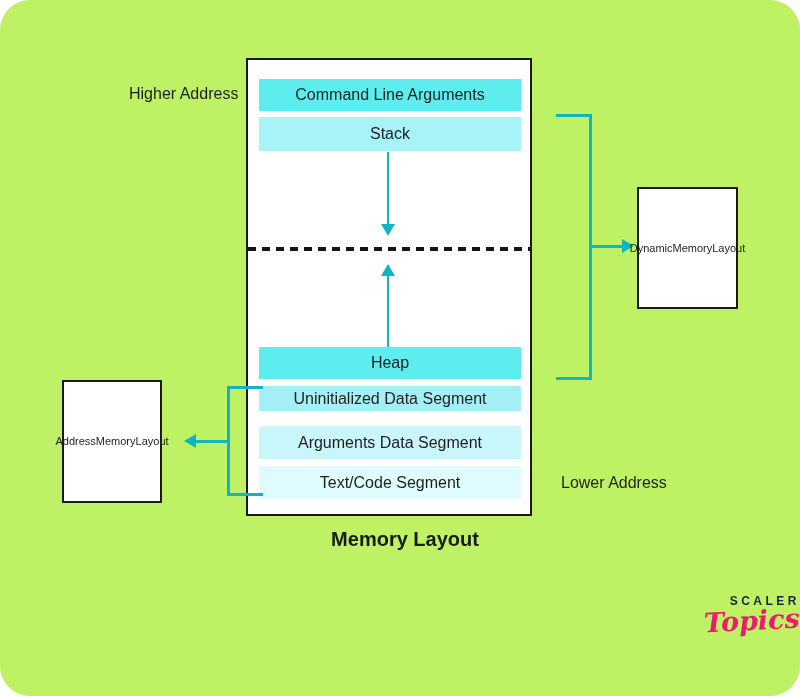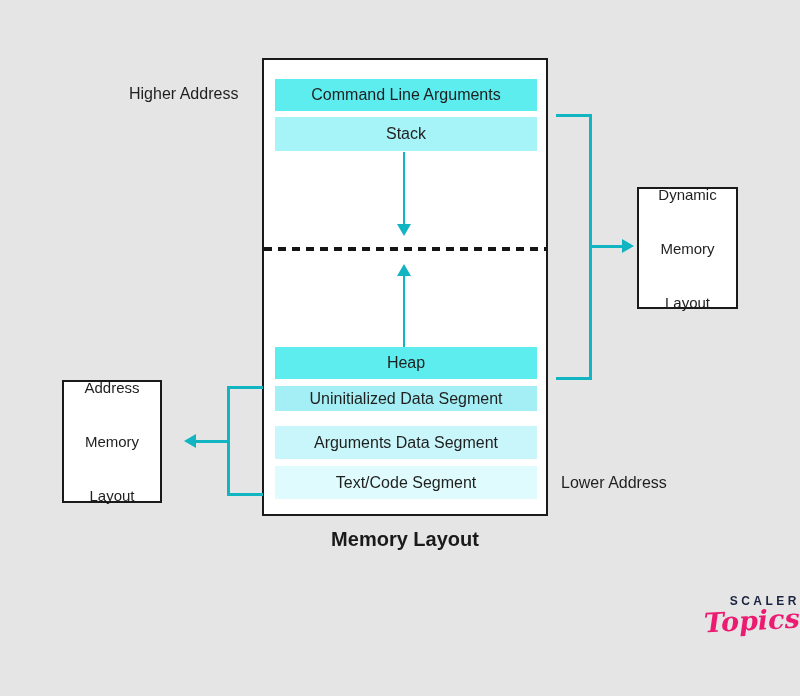--- a/index.html
+++ b/index.html
@@ -1,22 +1,22 @@
 <!DOCTYPE html>
 <html><head>
 <meta charset="utf-8">
 <style>
   html,body{margin:0;padding:0;background:#ffffff;}
   .canvas{
-    position:relative;width:800px;height:696px;background:#e5e5e5;overflow:hidden;
-    font-family:"Liberation Sans","DejaVu Sans",sans-serif;color:#1f1f1f;
+    position:relative;width:800px;height:696px;background:#bef264;overflow:hidden;
+    font-family:"Liberation Sans","DejaVu Sans",sans-serif;color:#1f1f1f;border-radius:30px;
   }
   
   .main-box{
-    position:absolute;left:262px;top:58px;width:286px;height:458px;
+    position:absolute;left:246px;top:58px;width:286px;height:458px;
     border:2px solid #1a1a1a;box-sizing:border-box;background:#ffffff;
   }
   .seg{
     position:absolute;left:11px;width:262px;
     display:flex;align-items:center;justify-content:center;
     font-size:16px;color:#1f1f1f;white-space:nowrap;
   }
   .seg-cmd{top:19px;height:32px;background:#5eedef;}
   .seg-stack{top:57px;height:34px;background:#a6f3f8;}
   .seg-heap{top:287px;height:32px;background:#5eedef;}
@@ -57,22 +57,22 @@
   .lb-bot{left:227px;top:493px;width:36px;height:3px;}
   .lb-arrow-line{left:196px;top:440px;width:31px;height:3px;}
   .lb-arrow-head{
     position:absolute;left:184px;top:434px;width:0;height:0;
     border-top:7px solid transparent;border-bottom:7px solid transparent;
     border-right:12px solid #11b4c1;
   }
   
   .side-box{
     position:absolute;border:2px solid #1a1a1a;box-sizing:border-box;background:#ffffff;
-    display:flex;flex-direction:column;align-items:center;justify-content:center;
-    font-size:15px;line-height:21px;color:#1f1f1f;text-align:center;gap:33px;
+    display:flex;flex-direction:row;align-items:center;justify-content:center;
+    font-size:11px;line-height:21px;color:#1f1f1f;text-align:center;
   }
   .dynamic-box{left:637px;top:187px;width:101px;height:122px;}
   .static-box{left:62px;top:380px;width:100px;height:123px;}
   
   .addr-label{position:absolute;font-size:16px;color:#1f1f1f;white-space:nowrap;}
   .higher-addr{left:129px;top:85px;}
   .lower-addr{left:561px;top:474px;}
   .diagram-title{
     position:absolute;left:262px;top:528px;width:286px;text-align:center;
     font-size:20px;font-weight:bold;color:#1a1a1a;

